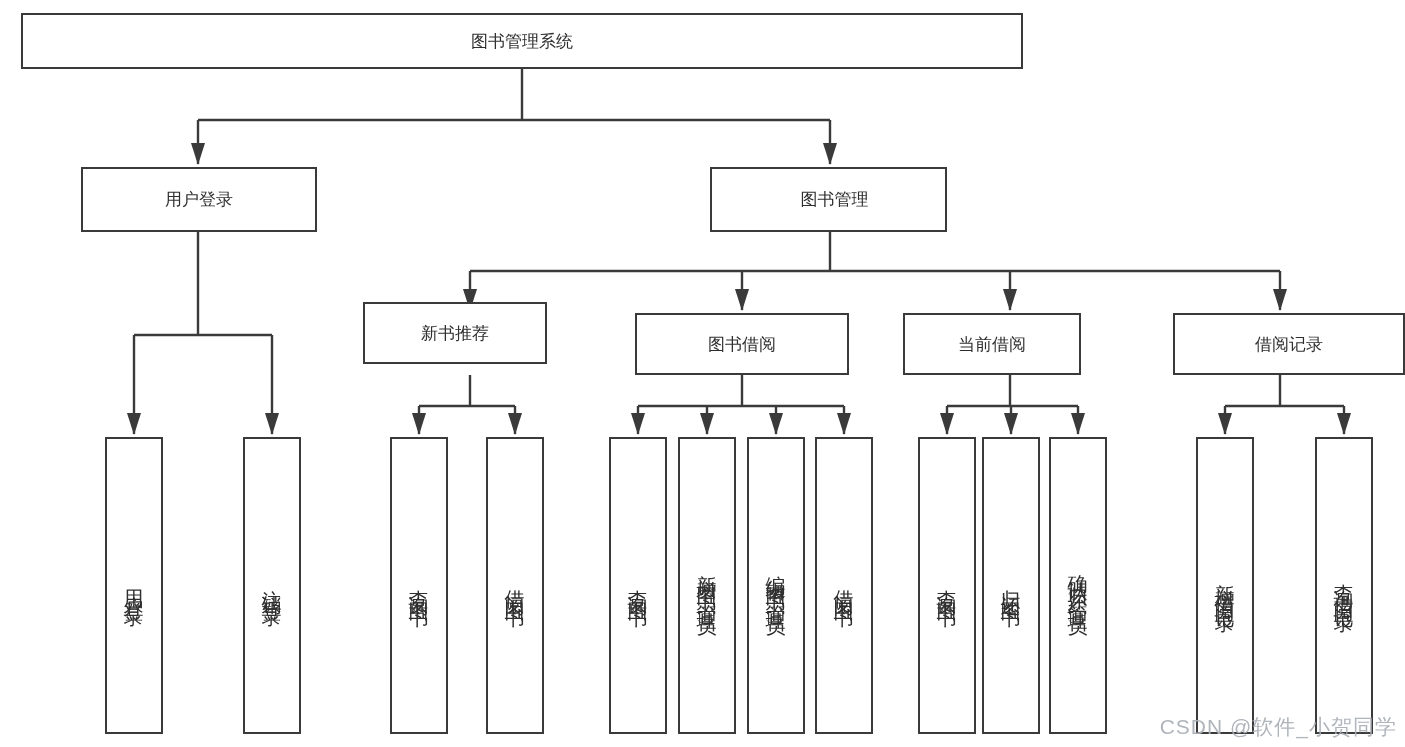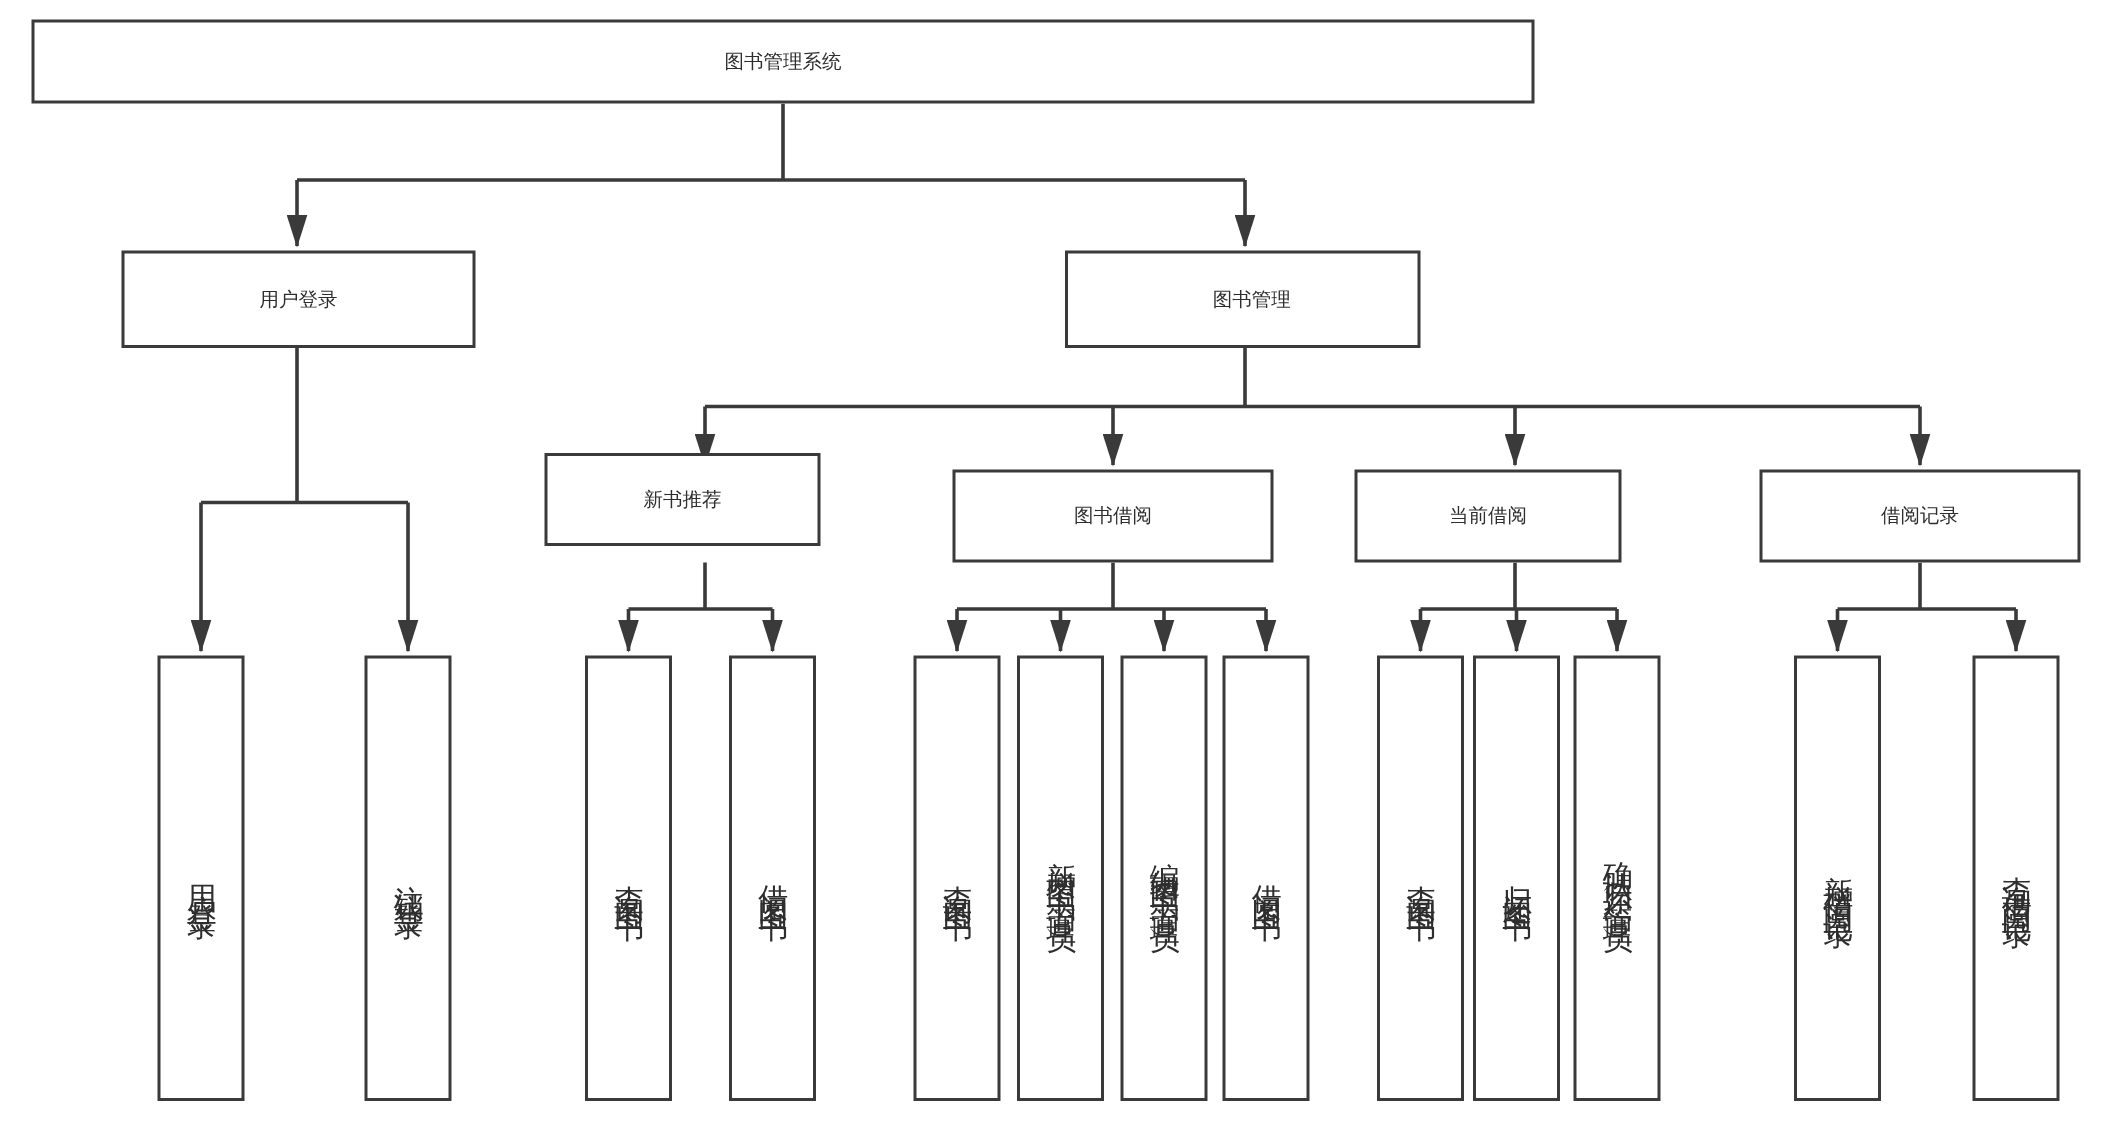--- a/index.html
+++ b/index.html
@@ -8,21 +8,21 @@
   #connectors{position:absolute;left:0;top:0;width:1405px;height:747px;z-index:1;}
   .node{
     position:absolute;
     background:#ffffff;
     border:2px solid #3a3a3a;
     box-sizing:border-box;
     display:flex;
     align-items:center;
     justify-content:center;
     color:#2e2e2e;
-    font-size:13px;
+    font-size:17px;
     z-index:2;
     white-space:nowrap;
   }
   .vert{
     writing-mode:vertical-rl;
     text-orientation:mixed;
     font-size:20px;
     letter-spacing:6px;
     line-height:1;
     white-space:nowrap;
@@ -86,34 +86,35 @@
   </svg>
 
   <div class="node" style="left:21px;top:13px;width:1002px;height:56px;">图书管理系统</div>
 
   <div class="node" style="left:81px;top:167px;width:236px;height:65px;">用户登录</div>
   <div class="node" style="left:710px;top:167px;width:237px;height:65px;padding-left:12px;">图书管理</div>
 
   <div class="node" style="left:363px;top:302px;width:184px;height:62px;">新书推荐</div>
   <div class="node" style="left:635px;top:313px;width:214px;height:62px;">图书借阅</div>
   <div class="node" style="left:903px;top:313px;width:178px;height:62px;">当前借阅</div>
-  <div class="node" style="left:1173px;top:313px;width:214px;height:62px;">借阅记录</div>
+  <div class="node" style="left:1173px;top:313px;width:232px;height:62px;">借阅记录</div>
 
   <div class="node vert" style="left:105px;top:437px;width:58px;height:297px;">用户登录</div>
   <div class="node vert" style="left:243px;top:437px;width:58px;height:297px;">注销登录</div>
 
   <div class="node vert" style="left:390px;top:437px;width:58px;height:297px;">查询图书</div>
   <div class="node vert" style="left:486px;top:437px;width:58px;height:297px;">借阅图书</div>
 
   <div class="node vert" style="left:609px;top:437px;width:58px;height:297px;">查询图书</div>
   <div class="node vert" style="left:678px;top:437px;width:58px;height:297px;">新增图书（管理员）</div>
   <div class="node vert" style="left:747px;top:437px;width:58px;height:297px;">编辑图书（管理员）</div>
   <div class="node vert" style="left:815px;top:437px;width:58px;height:297px;">借阅图书</div>
 
   <div class="node vert" style="left:918px;top:437px;width:58px;height:297px;">查询图书</div>
   <div class="node vert" style="left:982px;top:437px;width:58px;height:297px;">归还图书</div>
   <div class="node vert" style="left:1049px;top:437px;width:58px;height:297px;">确认归还（管理员）</div>
 
   <div class="node vert" style="left:1196px;top:437px;width:58px;height:297px;">新增借阅记录</div>
   <div class="node vert" style="left:1315px;top:437px;width:58px;height:297px;">查询借阅记录</div>
 
+  <div id="watermark">CSDN @软件_小贺同学</div>
 
 </div>
 
 </body></html>

